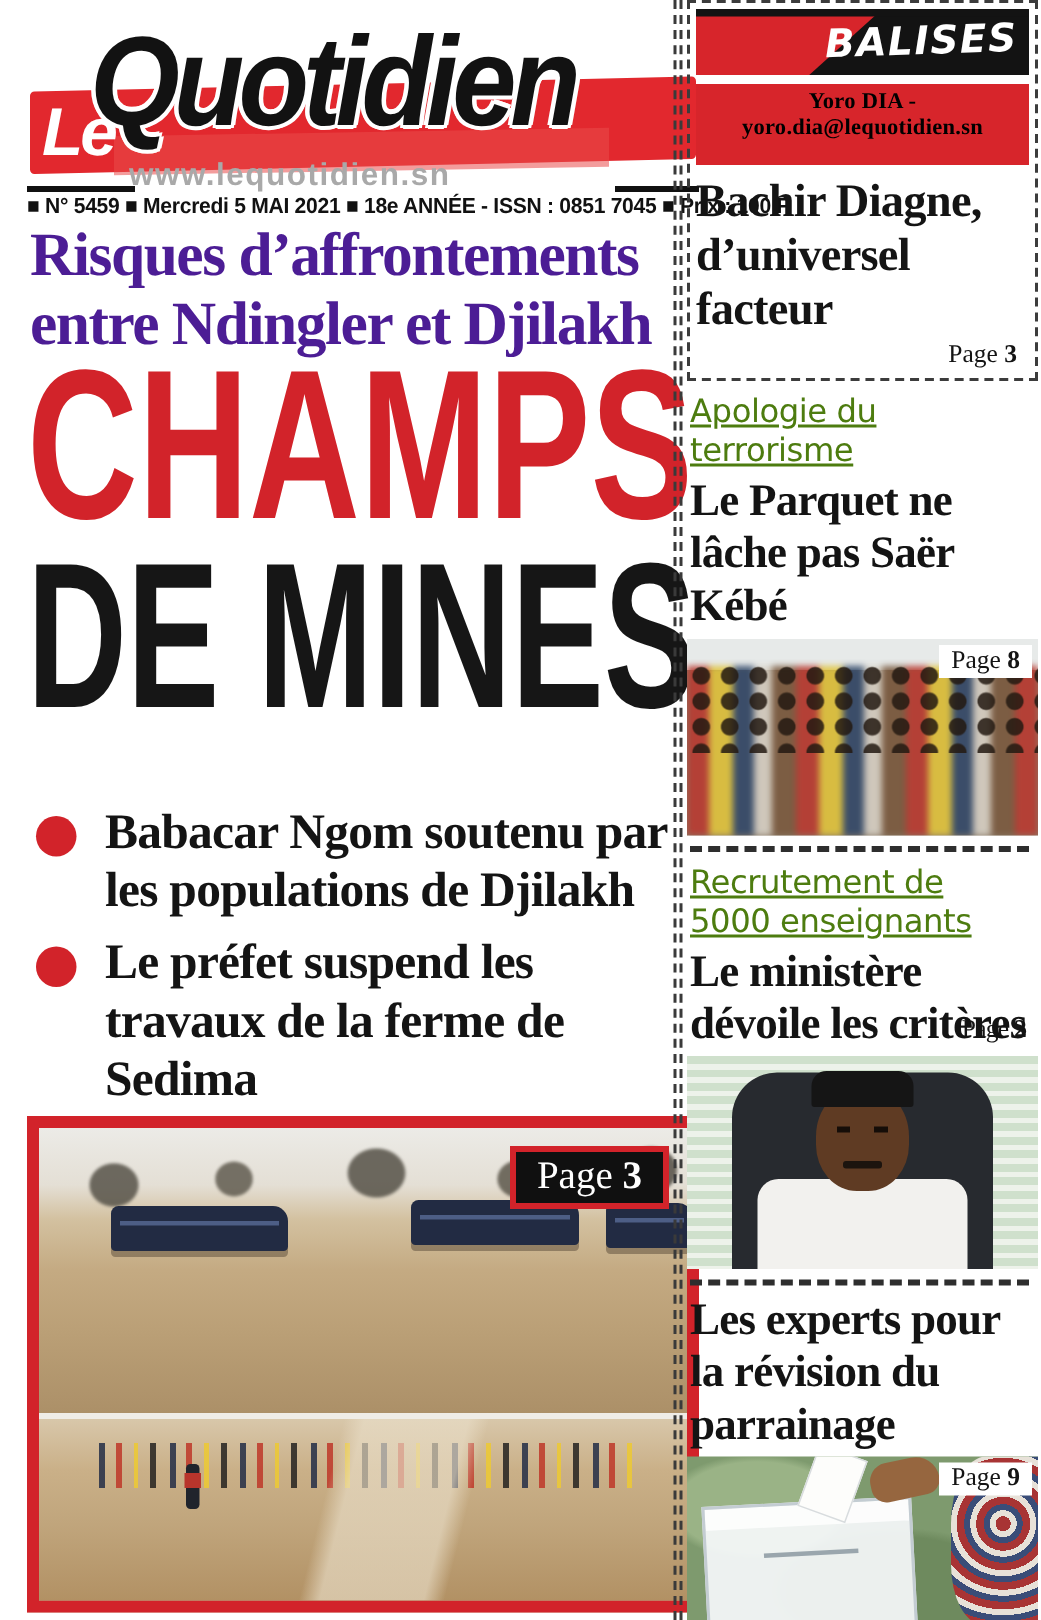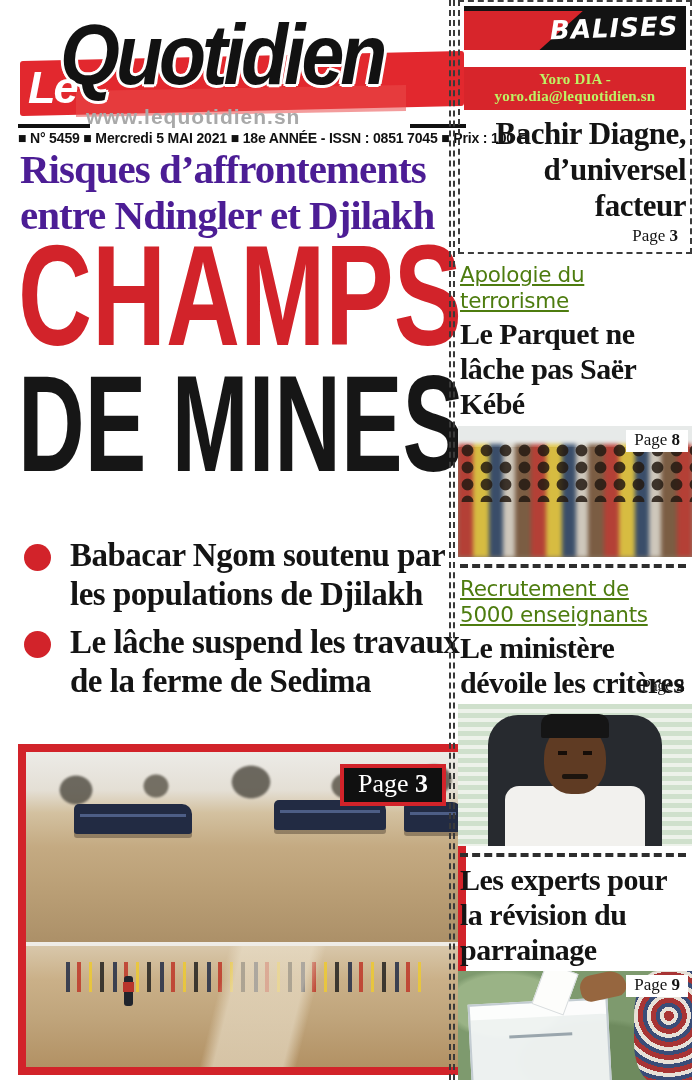--- a/index.html
+++ b/index.html
@@ -88,23 +88,23 @@
   
   .right { position:absolute; left:458px; top:0; width:234px; height:1080px; }
 
   .balises-box { border:2px dashed #3c3c3c; padding:4px 4px 6px; }
   .balises-banner { position:relative; height:44px; background:#d7252b; overflow:hidden; }
   .balises-black { position:absolute; inset:0; background:#131313;
     clip-path:polygon(34% 100%, 56% 0, 100% 0, 100% 100%); }
   .balises-strip { position:absolute; left:0; top:0; right:0; height:5px; background:#131313; }
   .balises-title { position:absolute; right:8px; top:7px; color:#fff;
     font:italic 800 26px "DejaVu Sans", sans-serif; letter-spacing:1px; transform:rotate(-2deg); }
-  .author-bar { margin-top:17px; background:#d7252b; color:#bef264; text-align:center;
-    font:700 15px "Liberation Serif", serif; padding:4px 0 5px; letter-spacing:.2px; }
-  .balises-head { margin-top:6px; text-align:right;
+  .author-bar { margin-top:6px; background:#d7252b; color:#000000; text-align:center;
+    font:700 15px "Liberation Serif", serif; padding:4px 0 16px; letter-spacing:.2px; }
+  .balises-head { margin-top:6px; text-align:left;
     font:700 31px "Liberation Serif", serif; line-height:36px; letter-spacing:-.5px; }
   .page-line { text-align:right; font:400 17px "Liberation Serif", serif; padding-right:8px; margin-top:2px; }
   .page-line b { font-weight:700; }
 
   .kicker { margin:8px 0 2px 2px; font:400 21.5px "DejaVu Sans", sans-serif;
     line-height:26px; color:#4d7c0f; letter-spacing:-.3px;text-decoration:underline; }
   .s-head { margin-left:2px; font:700 30px "Liberation Serif", serif;
     line-height:35px; letter-spacing:-.5px; }
   .sep { border-top:4px dashed #2e2e2e; margin:7px 6px 5px 2px; }
 
@@ -177,21 +177,21 @@
 
     <svg class="bighead-red" width="452" height="118">
       <text x="2" y="106" font-size="142" textLength="444" lengthAdjust="spacingAndGlyphs">CHAMPS</text>
     </svg>
     <svg class="bighead-black" width="452" height="124">
       <text x="2" y="110" font-size="138" textLength="446" lengthAdjust="spacingAndGlyphs">DE MINES</text>
     </svg>
 
     <ul class="bullets">
       <li>Babacar Ngom soutenu par les populations de Djilakh</li>
-      <li>Le lâche suspend les travaux de la ferme de Sedima</li>
+      <li>Le préfet suspend les travaux de la ferme de Sedima</li>
     </ul>
 
     <div class="lead-photo">
       <div class="scene-top">
         <div class="trees"></div>
         <div class="van van1"></div>
         <div class="van van2"></div>
         <div class="van van3"></div>
       </div>
       <div class="scene-div"></div>

